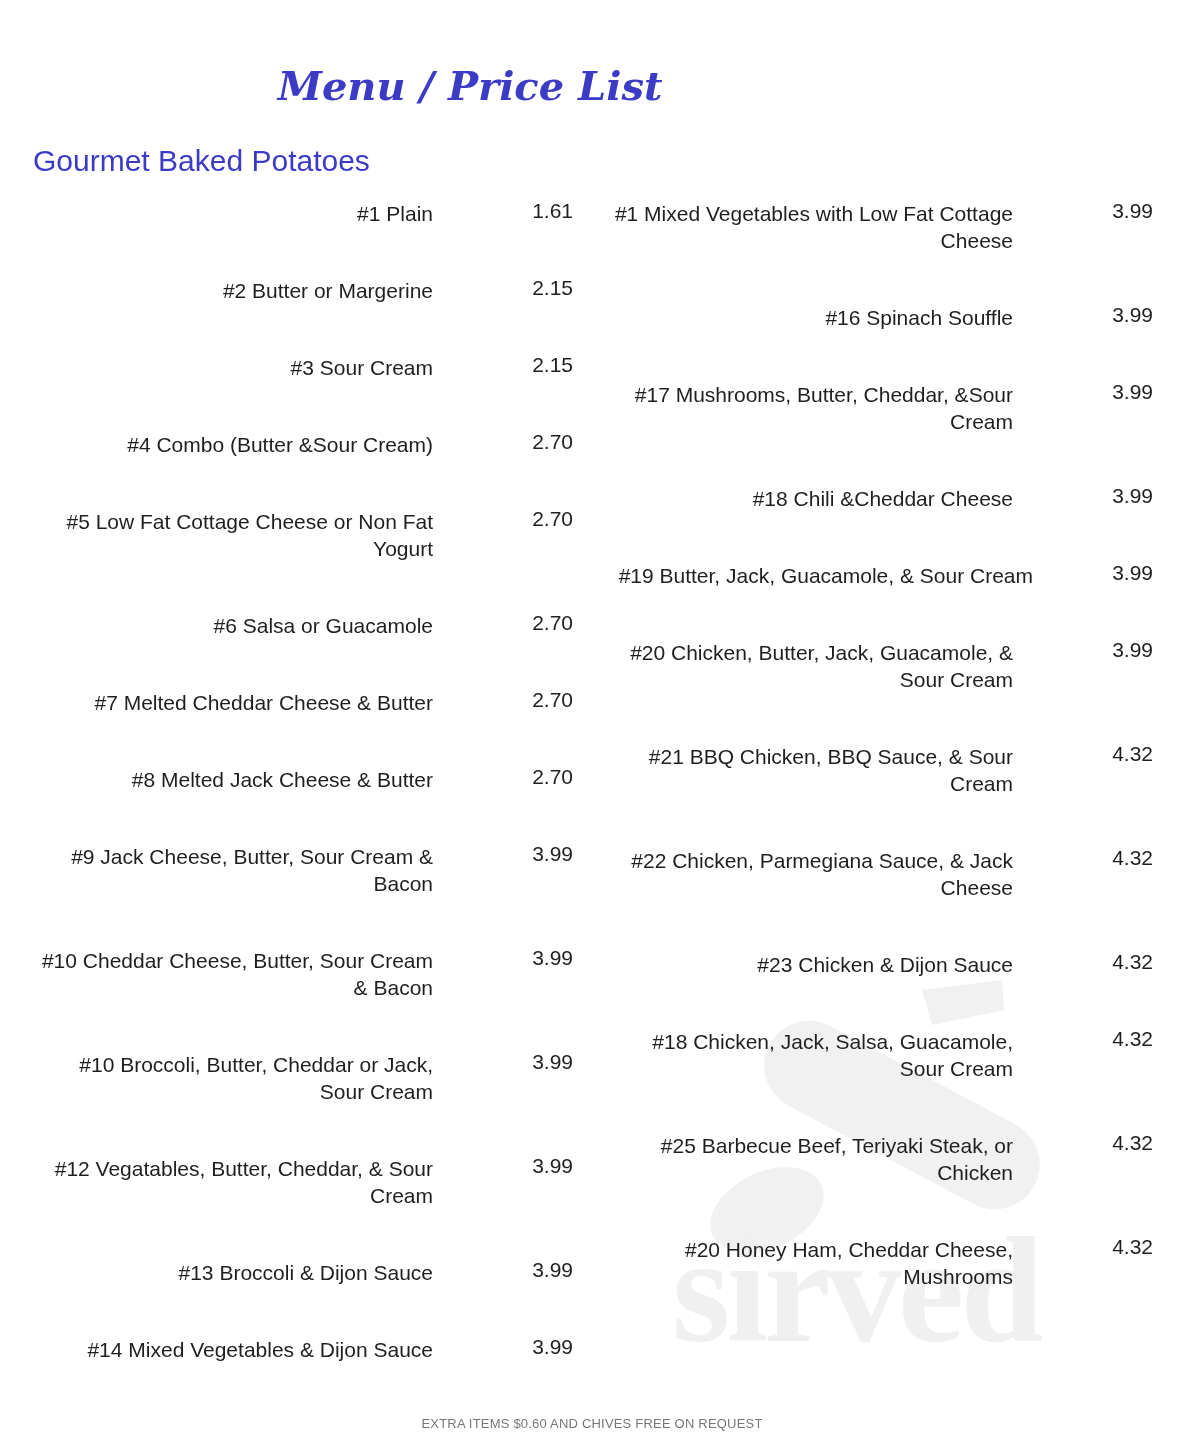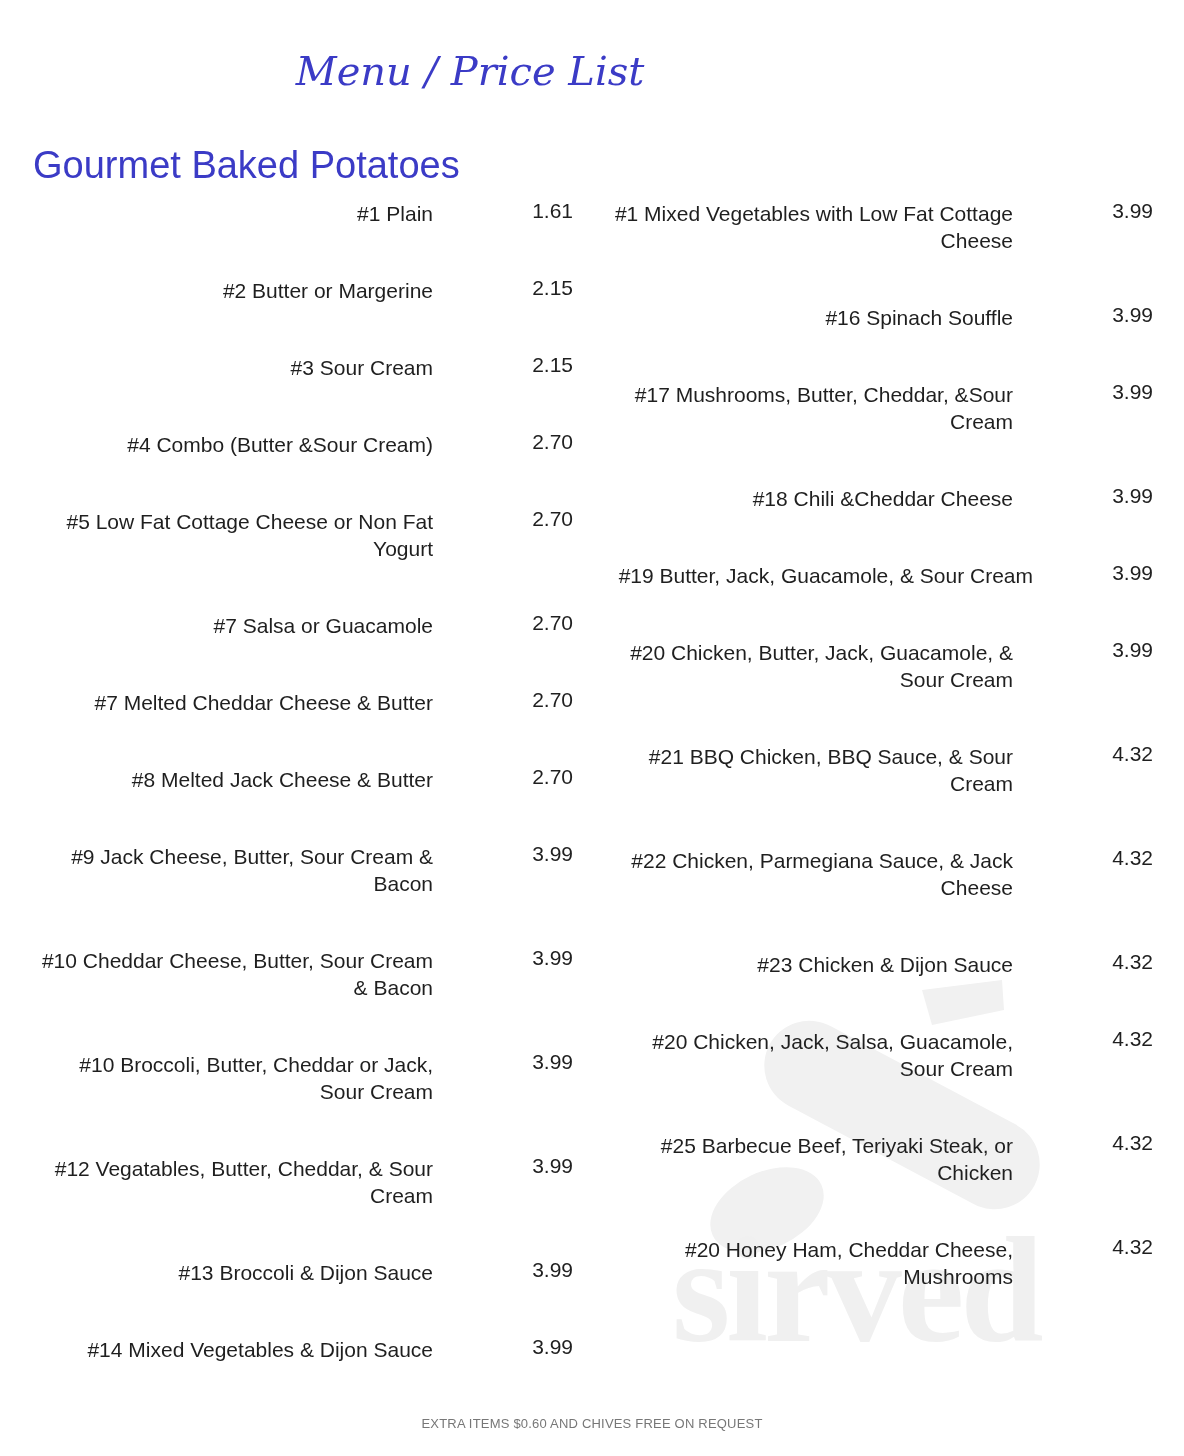--- a/index.html
+++ b/index.html
@@ -1,27 +1,27 @@
 <!DOCTYPE html>
 <html><head>
   <meta charset="utf-8">
   <style>
     html, body { margin: 0; padding: 0; background: #ffffff; }
     body {
       width: 1184px; height: 1456px; position: relative; overflow: hidden;
       font-family: "Liberation Sans", sans-serif; color: #222222;
     }
     .title {
-      position: absolute; top: 48px; left: 0; width: 940px; text-align: center;
-      font-family: "DejaVu Serif", serif; font-style: italic; font-weight: normal;
+      position: absolute; top: 62px; left: 0; width: 940px; text-align: center;
+      font-family: "DejaVu Serif", serif; font-style: italic; font-weight: bold;
       font-size: 40px; color: #3b3bc6; letter-spacing: 0px;
     }
     .section-title {
       position: absolute; top: 144px; left: 33px;
-      font-family: "Liberation Sans", sans-serif; font-size: 38px; color: #3b3bc6;
+      font-family: "Liberation Sans", sans-serif; font-size: 30px; color: #3b3bc6;
     }
     .col { position: absolute; top: 0; width: 540px; }
     .col.left { left: 33px; }
     .col.right { left: 613px; }
     .item { position: absolute; left: 0; width: 540px; }
     .item .name {
       position: absolute; left: 0; top: 0; width: 400px;
       font-size: 21px; line-height: 27px; color: #1f1f1f; text-align: right;
     }
     .item .price {
@@ -75,21 +75,21 @@
       </div>
     <div class="item" style="top:431px">
         <div class="name">#4 Combo (Butter &amp;Sour Cream)</div>
         <div class="price">2.70</div>
       </div>
     <div class="item" style="top:508px">
         <div class="name">#5 Low Fat Cottage Cheese or Non Fat Yogurt</div>
         <div class="price">2.70</div>
       </div>
     <div class="item" style="top:612px">
-        <div class="name">#7 Salsa or Guacamole</div>
+        <div class="name">#6 Salsa or Guacamole</div>
         <div class="price">2.70</div>
       </div>
     <div class="item" style="top:689px">
         <div class="name">#7 Melted Cheddar Cheese &amp; Butter</div>
         <div class="price">2.70</div>
       </div>
     <div class="item" style="top:766px">
         <div class="name">#8 Melted Jack Cheese &amp; Butter</div>
         <div class="price">2.70</div>
       </div>
@@ -150,21 +150,21 @@
       </div>
     <div class="item" style="top:847px">
         <div class="name">#22 Chicken, Parmegiana Sauce, &amp; Jack Cheese</div>
         <div class="price">4.32</div>
       </div>
     <div class="item" style="top:951px">
         <div class="name">#23 Chicken &amp; Dijon Sauce</div>
         <div class="price">4.32</div>
       </div>
     <div class="item" style="top:1028px">
-        <div class="name">#20 Chicken, Jack, Salsa, Guacamole, Sour Cream</div>
+        <div class="name">#18 Chicken, Jack, Salsa, Guacamole, Sour Cream</div>
         <div class="price">4.32</div>
       </div>
     <div class="item" style="top:1132px">
         <div class="name">#25 Barbecue Beef, Teriyaki Steak, or Chicken</div>
         <div class="price">4.32</div>
       </div>
     <div class="item" style="top:1236px">
         <div class="name">#20 Honey Ham, Cheddar Cheese, Mushrooms</div>
         <div class="price">4.32</div>
       </div>

